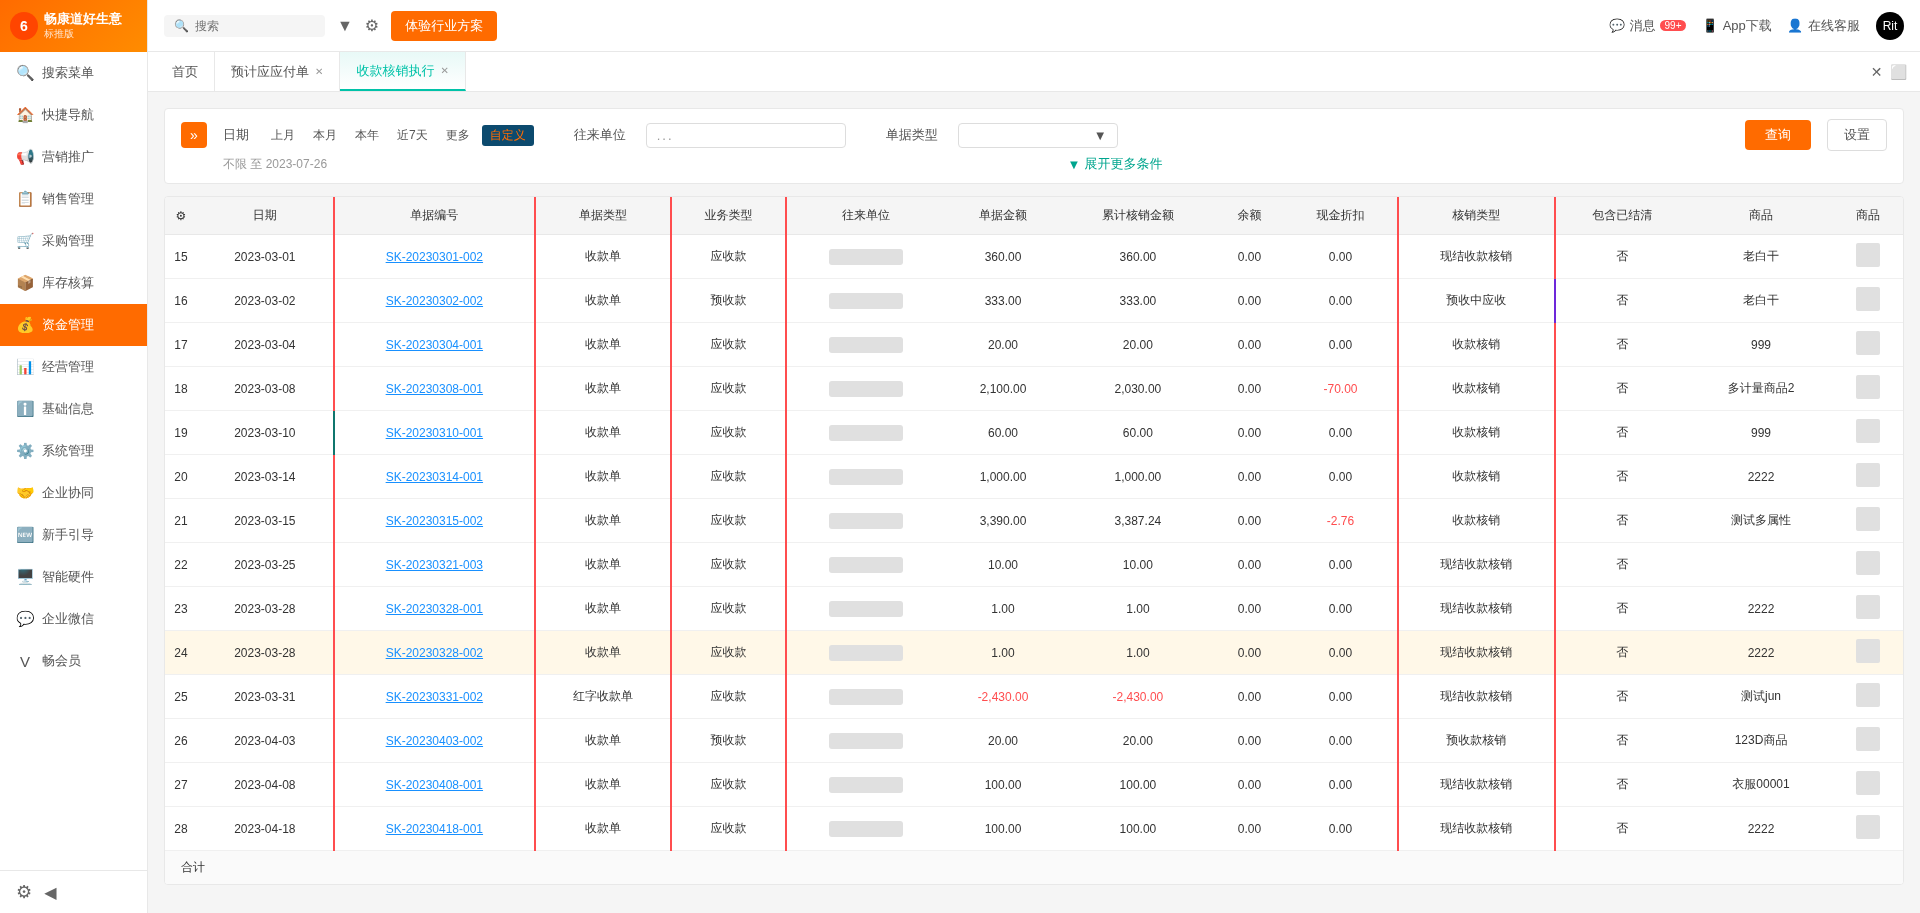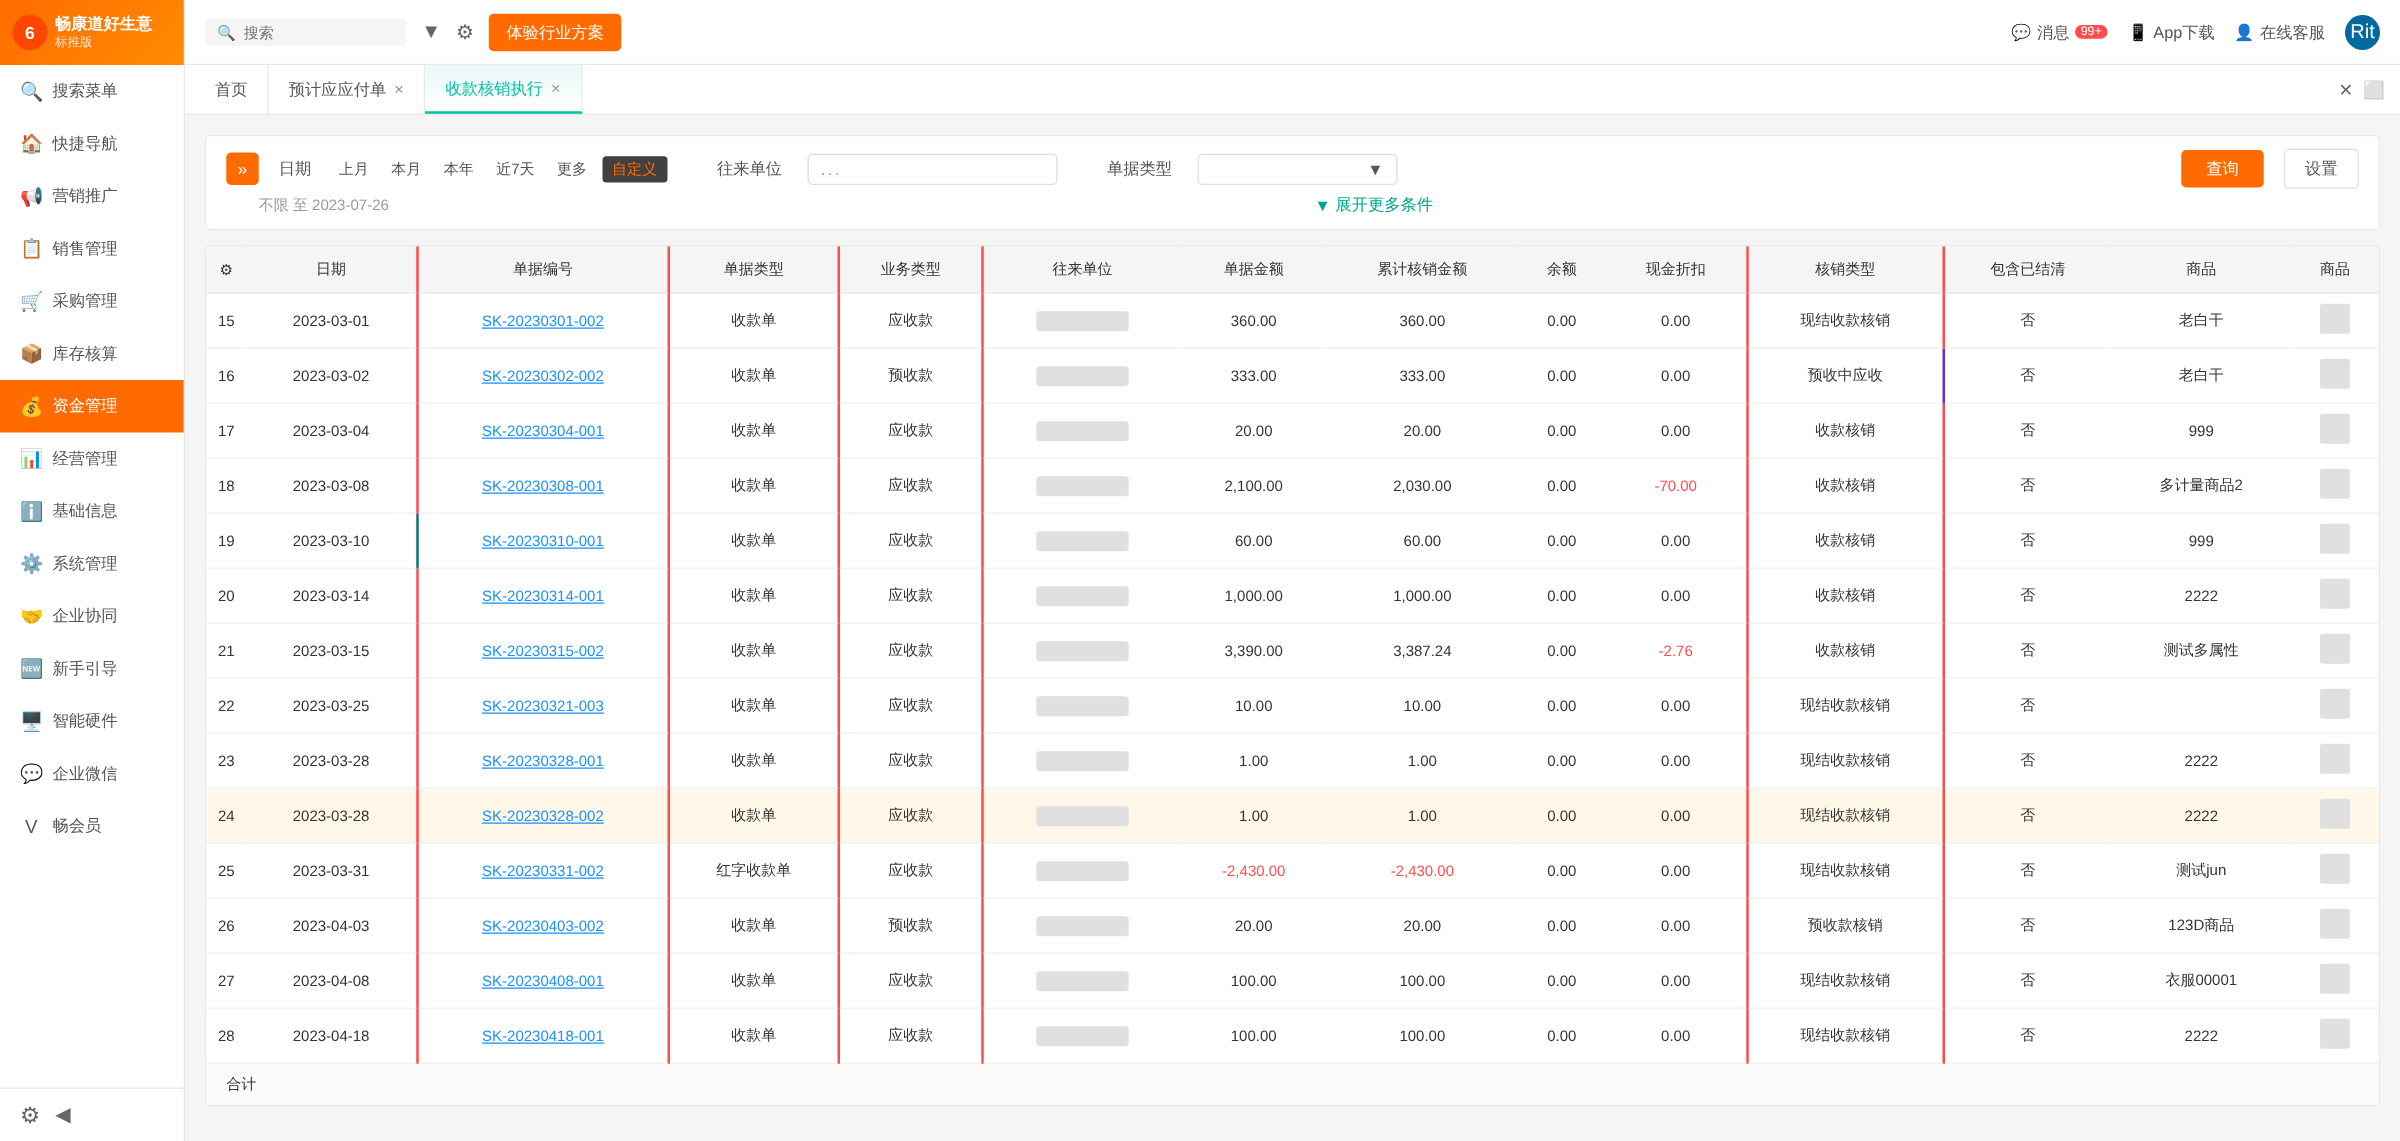--- a/index.html
+++ b/index.html
@@ -78,22 +78,22 @@
     .topbar-spacer { flex: 1; }
     .topbar-right { display: flex; align-items: center; gap: 16px; color: #555; font-size: 13px; }
     .topbar-right-item { display: flex; align-items: center; gap: 4px; cursor: pointer; }
     .badge {
       background: #ff4d4f; color: #fff;
       border-radius: 10px; padding: 0 5px;
       font-size: 10px; min-width: 18px; text-align: center;
     }
     .topbar-avatar {
       width: 28px; height: 28px; border-radius: 50%;
-      background: #0369a1; display: flex; align-items: center; justify-content: center;
-      color: #fff; font-size: 16px;
+      background: #000000; display: flex; align-items: center; justify-content: center;
+      color: #fff; font-size: 12px;
     }
 
     
     .tabbar {
       height: 40px;
       background: #fff;
       display: flex; align-items: center;
       border-bottom: 1px solid #e8e8e8;
       padding-left: 8px;
       flex-shrink: 0;
@@ -135,21 +135,21 @@
       padding: 10px 16px; margin-bottom: 12px;
     }
     .filter-row { display: flex; align-items: center; gap: 16px; flex-wrap: wrap; }
     .filter-label { color: #555; font-size: 13px; flex-shrink: 0; }
     .filter-dates { display: flex; gap: 6px; align-items: center; }
     .filter-date-btn {
       border: none; background: none; cursor: pointer;
       color: #555; font-size: 12px; padding: 2px 6px;
     }
     .filter-date-btn.custom {
-      background: #404040; color: #ff6b00;
+      background: #0c4a6e; color: #ff6b00;
       border-radius: 3px; padding: 2px 8px;
     }
     .filter-select {
       display: flex; align-items: center; gap: 4px;
       border: 1px solid #ddd; border-radius: 4px;
       padding: 4px 10px; min-width: 200px; cursor: pointer;
       background: #fff; color: #555; font-size: 13px;
     }
     .filter-dots { letter-spacing: 2px; color: #999; }
     .filter-expand {
@@ -354,21 +354,21 @@
         <div style="margin-left:24px;">
           <span class="filter-label">单据类型</span>
         </div>
         <div class="filter-select" style="margin-left:4px; min-width:160px;">
           <span style="flex:1;"></span>
           <span>▼</span>
         </div>
         <button class="query-btn">查询</button>
         <button class="setting-btn">设置</button>
       </div>
-      <div style="margin-top:4px; display:flex; align-items:flex-end; ">
+      <div style="margin-top:4px; display:flex; align-items:flex-end; gap:16px;">
         <div style="width:26px;"></div>
         <span style="color:#999;font-size:12px;">不限 至 2023-07-26</span>
         <div style="margin:0 auto;">
           <div class="filter-expand">
             <span>▼</span>
             <span>展开更多条件</span>
           </div>
         </div>
       </div>
     </div>

